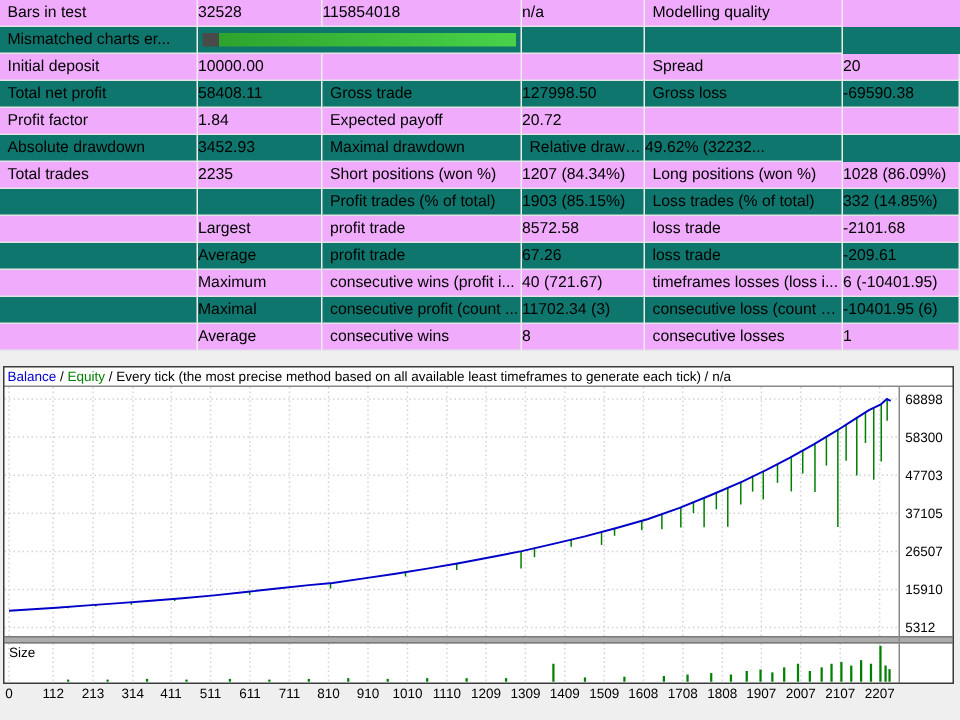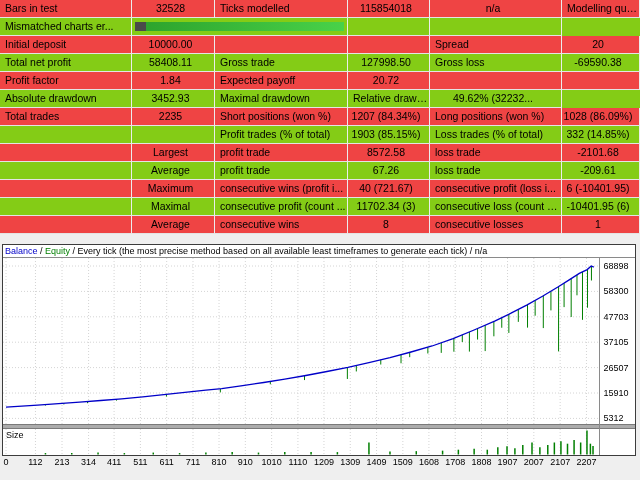--- a/index.html
+++ b/index.html
@@ -7,49 +7,48 @@
     width:640px;height:480px;position:relative;overflow:hidden;
     font-family:"Liberation Sans",sans-serif;background:#ffffff;
   }
   
   #report-table{position:absolute;top:0;left:0;width:640px;}
   .trow{
     display:grid;
     grid-template-columns:132px 83px 133px 82px 132px 78px;
     height:18px;line-height:17px;font-size:10.5px;color:#000;
   }
-  .trow.odd{background:#ef4444;}
-  .trow.even{background:#84cc16;}
+  .trow.odd{background:#f0abfc;}
+  .trow.even{background:#0f766e;}
   .cell{
     box-sizing:border-box;height:18px;
     border-bottom:1px solid #e4e4e4;border-right:1px solid #ececec;
     overflow:hidden;white-space:nowrap;text-overflow:ellipsis;
   }
   .lbl{padding-left:5px;}
-  .val{padding-right:5px;text-align:center;}
+  .val{padding-right:5px;text-align:left;}
   .barcell{grid-column:span 2;display:flex;align-items:center;padding:0 3px;}
   .qbar{display:flex;width:100%;height:9px;}
   .qlead{width:11px;height:9px;}
   .qfill{flex:1;height:9px;}
   
   #graph-section{
     position:absolute;top:234px;left:0;width:640px;height:246px;
     background:#efefef;
   }
   #graph-svg{position:absolute;left:2px;top:10px;}
   svg text{font-family:"Liberation Sans",sans-serif;}
 </style>
 </head>
 <body>
 
 <div id="report-table">
     <div class="trow odd">
       <div class="cell lbl">Bars in test</div>
       <div class="cell val">32528</div>
-      <div class="cell lbl">Ticks modelled</div>
       <div class="cell val">115854018</div>
       <div class="cell val">n/a</div>
       <div class="cell lbl">Modelling quality</div>
     </div>
     <div class="trow even">
       <div class="cell lbl">Mismatched charts er...</div>
       <div class="cell barcell">
         <div class="qbar">
           <div class="qlead" style="background: rgb(74, 74, 74);"></div>
           <div class="qfill" style="background: linear-gradient(90deg, rgb(45, 164, 45), rgb(73, 210, 73));"></div>
@@ -119,21 +118,21 @@
       <div class="cell lbl">profit trade</div>
       <div class="cell val">67.26</div>
       <div class="cell lbl">loss trade</div>
       <div class="cell val">-209.61</div>
     </div>
     <div class="trow odd">
       <div class="cell lbl"></div>
       <div class="cell val">Maximum</div>
       <div class="cell lbl">consecutive wins (profit i...</div>
       <div class="cell val">40 (721.67)</div>
-      <div class="cell lbl">consecutive profit (loss i...</div>
+      <div class="cell lbl">timeframes losses (loss i...</div>
       <div class="cell val">6 (-10401.95)</div>
     </div>
     <div class="trow even">
       <div class="cell lbl"></div>
       <div class="cell val">Maximal</div>
       <div class="cell lbl">consecutive profit (count ...</div>
       <div class="cell val">11702.34 (3)</div>
       <div class="cell lbl">consecutive loss (count o...</div>
       <div class="cell val">-10401.95 (6)</div>
     </div>

